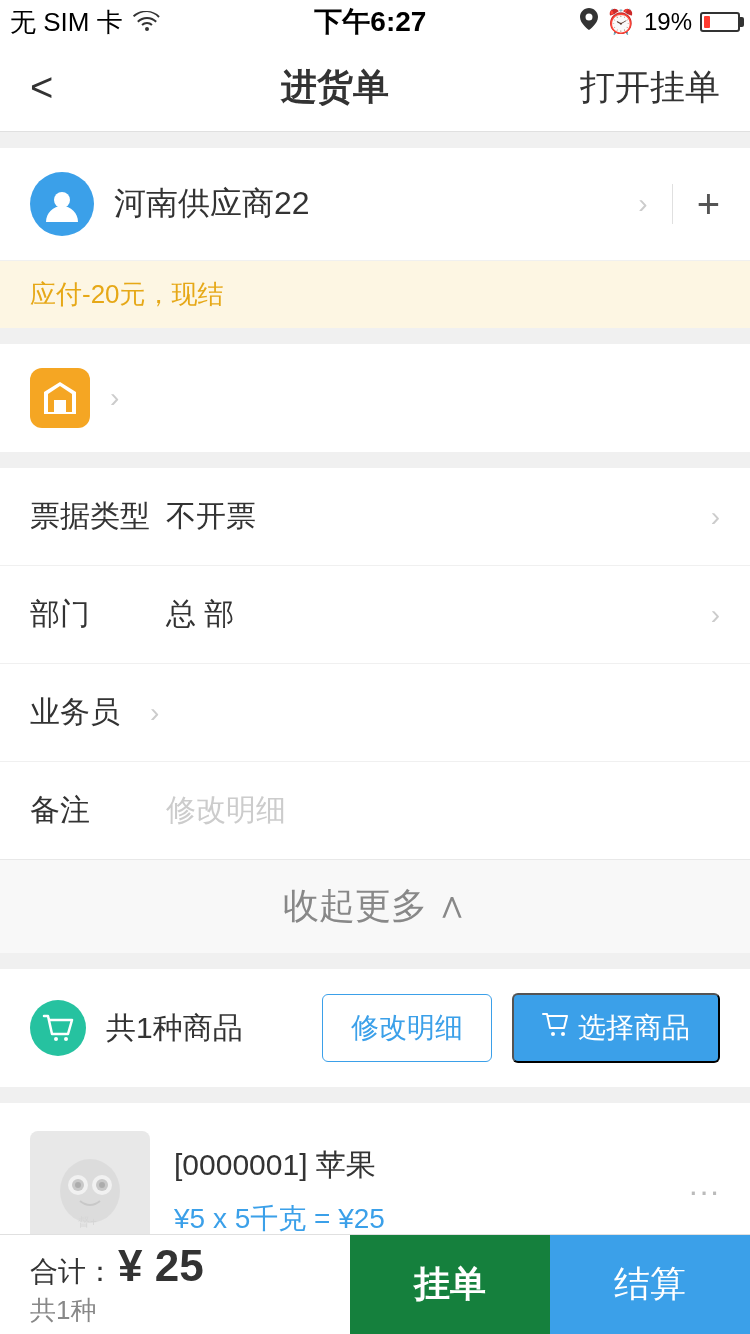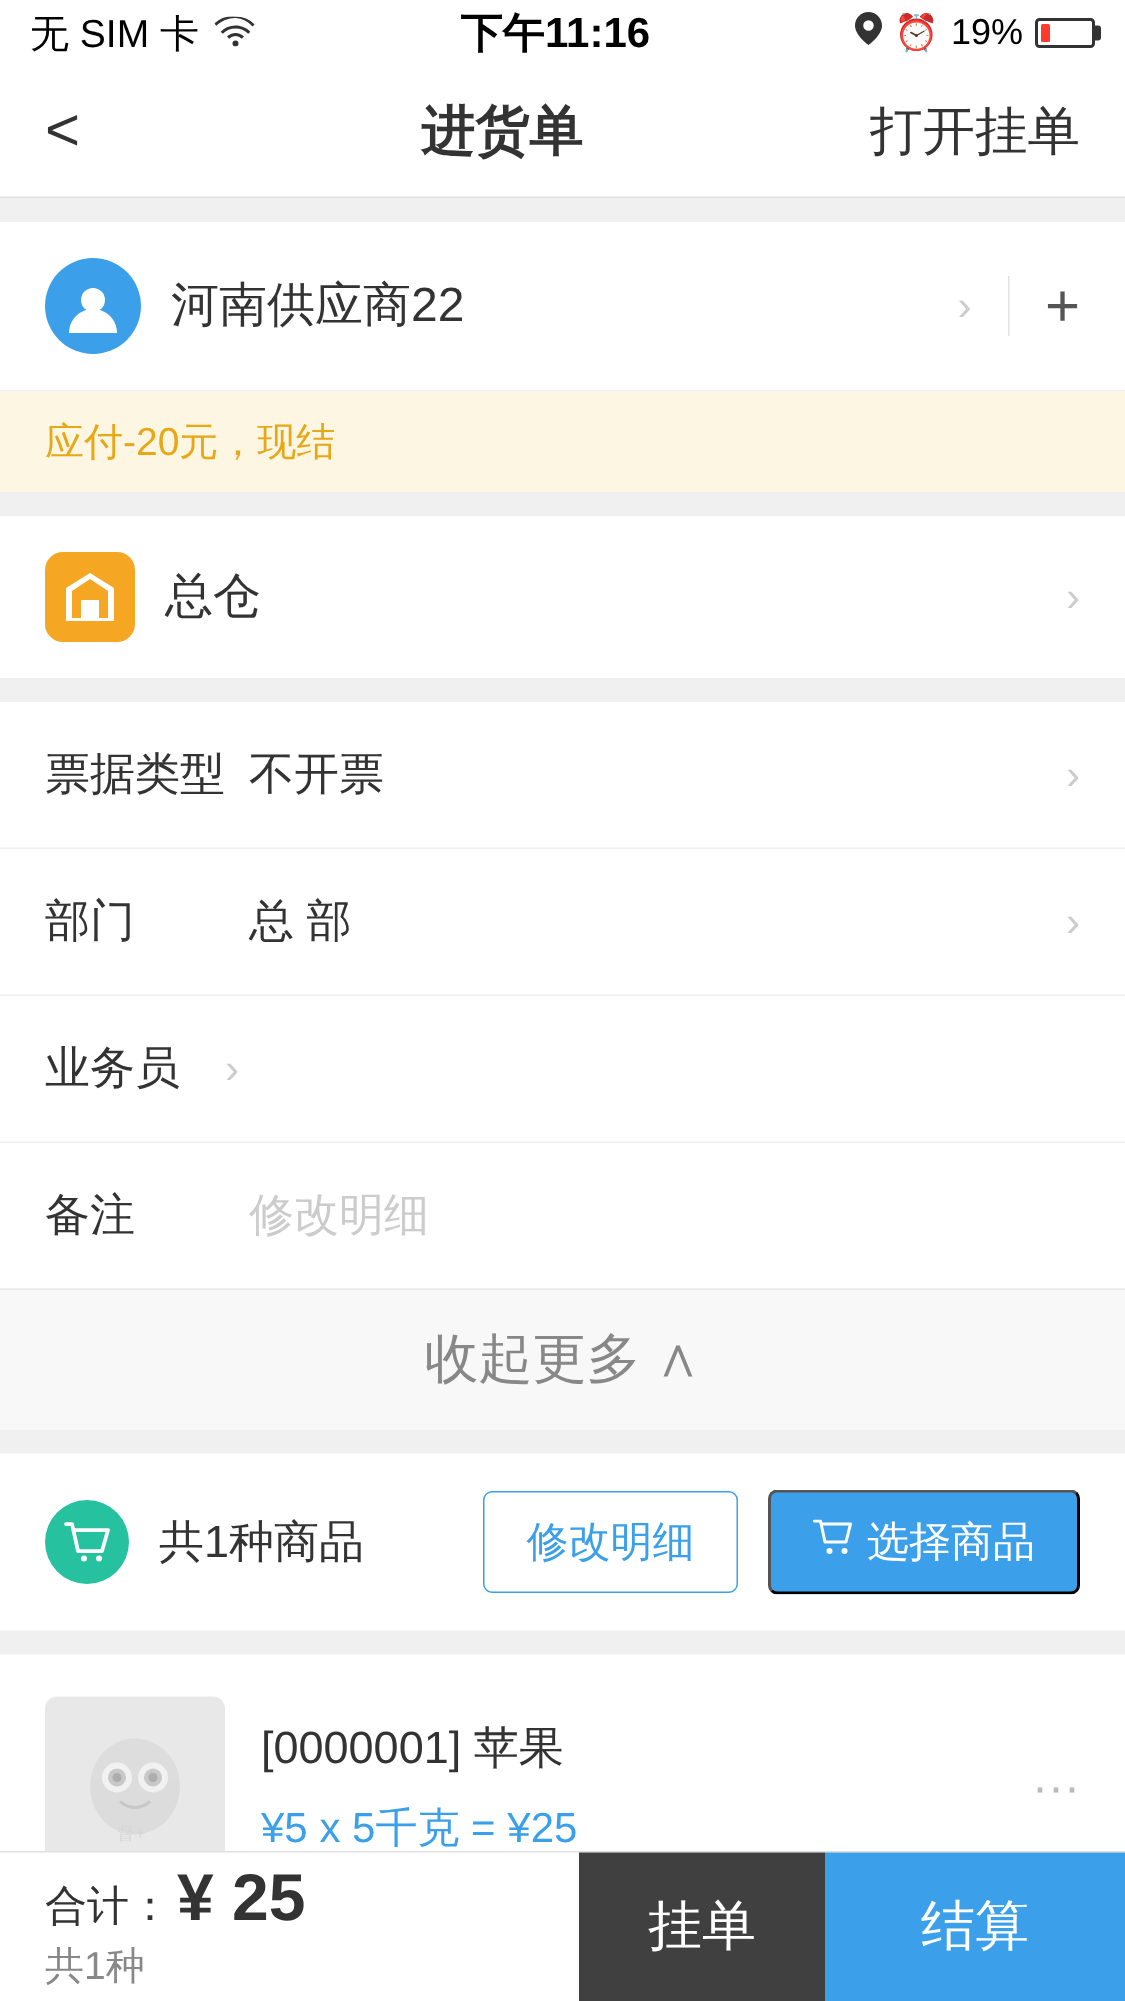--- a/index.html
+++ b/index.html
@@ -13,21 +13,21 @@
       font-size: 32px;
     }
 
     
     .status-bar {
       background: #fff;
       height: 44px;
       display: flex;
       align-items: center;
       justify-content: space-between;
-      padding: 0 20px;
+      padding: 0 10px;
       font-size: 26px;
       font-weight: 500;
     }
     .status-left { display: flex; align-items: center; gap: 10px; }
     .status-center { font-size: 28px; font-weight: 600; }
     .status-right { display: flex; align-items: center; gap: 8px; font-size: 24px; }
     .battery {
       width: 40px; height: 20px; border: 2px solid #333; border-radius: 3px; position: relative;
       display: inline-flex; align-items: center; padding: 2px;
     }
@@ -257,26 +257,27 @@
     .footer-total-label {
       font-size: 28px; color: #333;
     }
     .footer-total-amount {
       font-size: 44px; font-weight: 600; color: #333;
     }
     .footer-total-amount-label {
       font-size: 26px; color: #888; margin-top: 2px;
     }
     .footer-btn-hang {
-      width: 164px; height: 100px;
-      background: #404040;
+      width: 200px; height: 100px;
+      background: #15803d;
       color: #fff;
       font-size: 36px;
       display: flex; align-items: center; justify-content: center;
       cursor: pointer;
+      font-weight: bold;
     }
     .footer-btn-settle {
       width: 200px; height: 100px;
       background: #3ba0e9;
       color: #fff;
       font-size: 36px;
       display: flex; align-items: center; justify-content: center;
       cursor: pointer;
     }
     .spacer-bottom { height: 100px; }
@@ -286,21 +287,21 @@
 
 <div class="status-bar">
   <div class="status-left">
     <span>无 SIM 卡</span>
     <span>
       <svg width="28" height="20" viewBox="0 0 28 20">
           <path d="M14 16a2 2 0 1 1 0 4 2 2 0 0 1 0-4zm0-5a8 8 0 0 1 5.66 2.34l-1.42 1.42A6 6 0 0 0 14 13a6 6 0 0 0-4.24 1.76L8.34 13.34A8 8 0 0 1 14 11zm0-5c3.87 0 7.36 1.57 9.9 4.1l-1.42 1.42A12 12 0 0 0 14 8a12 12 0 0 0-8.48 3.52L4.1 10.1A14 14 0 0 1 14 6zm0-5C9.07 1 4.6 2.93 1.27 6.1L-.14 4.68A18 18 0 0 1 14 0c4.97 0 9.47 2.01 12.73 5.27L25.32 6.7A16 16 0 0 0 14 1z" fill="#333"></path>
         </svg>
     </span>
   </div>
-  <div class="status-center">下午11:16</div>
+  <div class="status-center">下午6:27</div>
   <div class="status-right">
     <span>
       <svg width="18" height="22" viewBox="0 0 18 22">
           <path d="M9 0C4.03 0 0 4.03 0 9c0 6.75 9 13 9 13s9-6.25 9-13c0-4.97-4.03-9-9-9zm0 12.5A3.5 3.5 0 1 1 9 5.5a3.5 3.5 0 0 1 0 7z" fill="#333"></path>
         </svg>
     </span>
     <span>⏰</span>
     <span>19%</span>
     <div class="battery">
       <div class="battery-fill"></div>
@@ -333,21 +334,20 @@
   </div>
 
   <div class="card">
     <div class="warehouse-row">
       <div class="warehouse-icon">
         <svg width="36" height="36" viewBox="0 0 36 36">
             <path d="M18 2L2 12v22h32V12L18 2zm0 4l12 8v18H6V14l12-8z" fill="#fff"></path>
             <rect x="12" y="20" width="12" height="12" fill="#fff"></rect>
           </svg>
       </div>
-      <span class="warehouse-name">总仓</span>
       <span class="row-chevron">›</span>
     </div>
   </div>
 
   <div class="card">
     <div class="form-row" style="border-top:none;">
       <span class="form-label">票据类型</span>
       <span class="form-value">不开票</span>
       <span class="row-chevron">›</span>
     </div>

